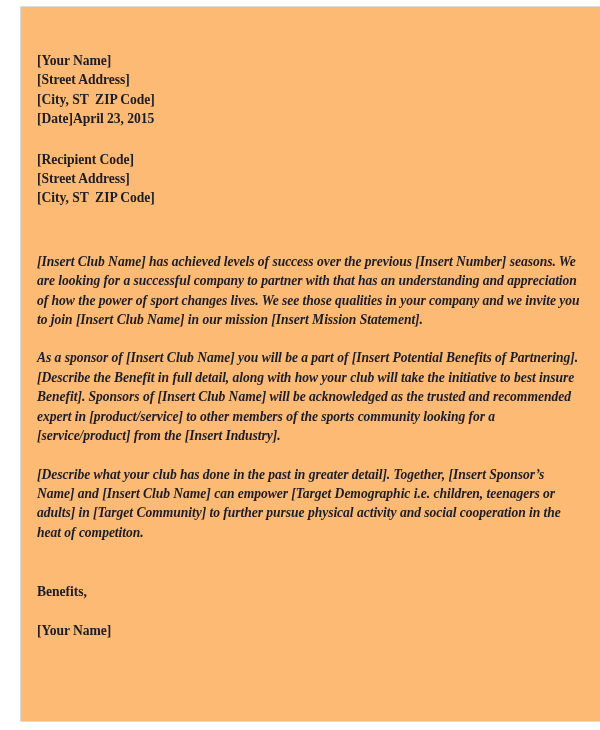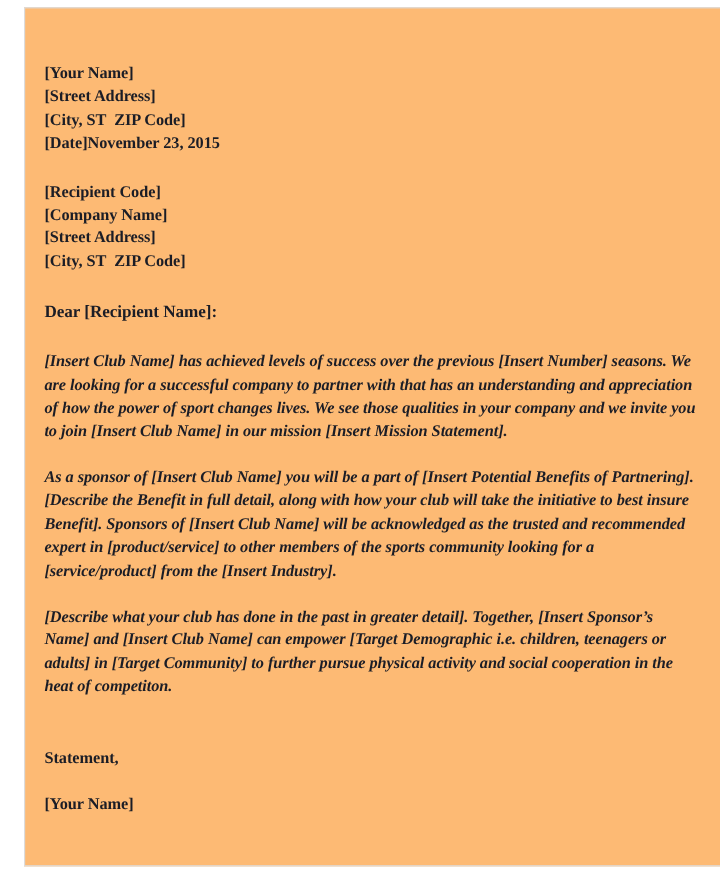--- a/index.html
+++ b/index.html
@@ -66,53 +66,51 @@
 </head>
 <body>
 
 <div class="page">
   <div class="content">
 
     <div class="sender-block">
       <div class="letter-line">[Your Name]</div>
       <div class="letter-line">[Street Address]</div>
       <div class="letter-line">[City, ST  ZIP Code]</div>
-      <div class="letter-line">[Date]November 23, 2015</div>
+      <div class="letter-line">[Date]April 23, 2015</div>
     </div>
 
     <div class="gap-md"></div>
 
     <div class="recipient-block">
       <div class="letter-line">[Recipient Code]</div>
-      <div class="letter-line">[Company Name]</div>
       <div class="letter-line">[Street Address]</div>
       <div class="letter-line">[City, ST  ZIP Code]</div>
     </div>
 
     <div class="gap-lg"></div>
 
-    <div class="letter-line salutation">Dear [Recipient Name]:</div>
 
     <div class="gap-md"></div>
 
     <p class="letter-para">[Insert Club Name] has achieved levels of success over the previous [Insert Number] seasons.  We are looking for a successful company to partner with that has an understanding and appreciation of how the power of sport changes lives.  We see those qualities in your company and we invite you to join [Insert Club Name] in our mission [Insert Mission Statement].</p>
 
     <div class="gap-sm"></div>
 
     <p class="letter-para">As a sponsor of [Insert Club Name] you will be a part of [Insert Potential Benefits of Partnering].  [Describe the Benefit in full detail, along with how your club will take the initiative to best insure Benefit].  Sponsors of [Insert Club Name] will be acknowledged as the trusted and recommended expert in [product/service] to other members of the sports community looking for a [service/product] from the [Insert Industry].</p>
 
     <div class="gap-sm"></div>
 
     <p class="letter-para">[Describe what your club has done in the past in greater detail].  Together, [Insert Sponsor’s Name] and [Insert Club Name] can empower [Target Demographic i.e. children, teenagers or adults] in [Target Community] to further pursue physical activity and social cooperation in the heat of competiton.</p>
 
     <div class="gap-sm"></div>
 
 
     <div class="gap-md"></div>
 
-    <div class="letter-line closing-line">Statement,</div>
+    <div class="letter-line closing-line">Benefits,</div>
 
     <div class="gap-sm"></div>
 
     <div class="letter-line closing-line">[Your Name]</div>
 
   </div>
 </div>
 
 </body></html>

